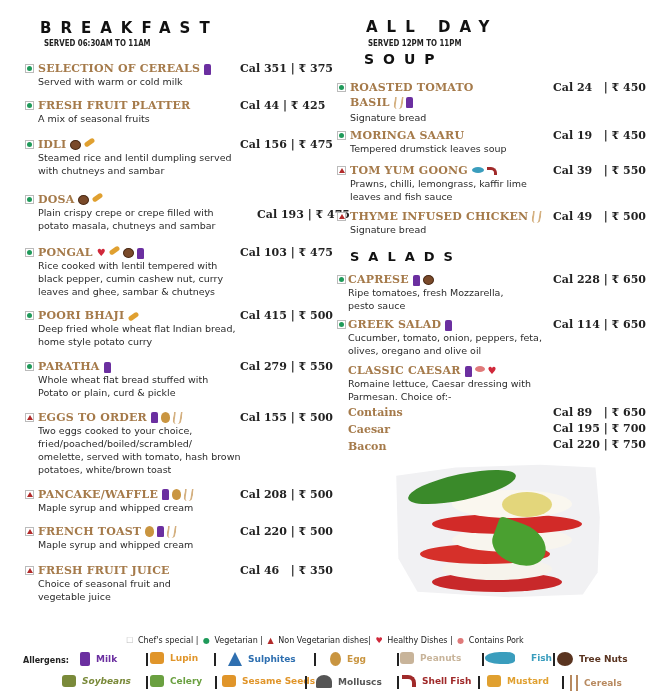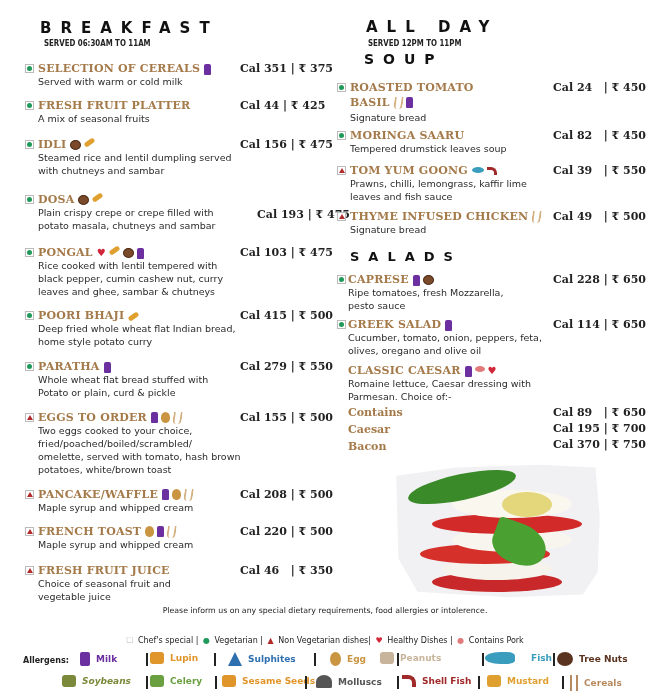--- a/index.html
+++ b/index.html
@@ -200,21 +200,21 @@
           <span class="ic ic-cereal"></span>
           <span class="ic ic-milk"></span>
         </span></div>
       <div class="desc" style="left:350px; top:111px;">Signature bread</div>
       <div class="price" style="left:553px; top:81px;">Cal 24   | ₹ 450</div>
     </div>
     <div class="item">
       <span class="marker veg" style="left:337px; top:131px;"></span>
       <div class="name" style="left:350px; top:129px;"><span>MORINGA  SAARU</span><span class="icons"></span></div>
       <div class="desc" style="left:350px; top:142px;">Tempered drumstick leaves soup</div>
-      <div class="price" style="left:553px; top:129px;">Cal 82   | ₹ 450</div>
+      <div class="price" style="left:553px; top:129px;">Cal 19   | ₹ 450</div>
     </div>
     <div class="item">
       <span class="marker nonveg" style="left:337px; top:166px;"></span>
       <div class="name" style="left:350px; top:164px;"><span>TOM YUM GOONG</span><span class="icons">
           <span class="ic ic-fish"></span>
           <span class="ic ic-shell"></span>
         </span></div>
       <div class="desc" style="left:350px; top:177px;">Prawns, chilli, lemongrass, kaffir lime
 leaves and fish sauce</div>
       <div class="price" style="left:553px; top:164px;">Cal 39   | ₹ 550</div>
@@ -260,37 +260,36 @@
 <div class="sub-item" style="left:348px; top:406px;">Contains</div>
 <div class="item price-abs">
     <div class="price" style="left:553px; top:406px;">Cal 89   | ₹ 650</div>
   </div>
 <div class="sub-item" style="left:348px; top:423px;">Caesar</div>
 <div class="item price-abs">
     <div class="price" style="left:553px; top:422px;">Cal 195 | ₹ 700</div>
   </div>
 <div class="sub-item" style="left:348px; top:440px;">Bacon</div>
 <div class="item price-abs">
-    <div class="price" style="left:553px; top:438px;">Cal 370 | ₹ 750</div>
+    <div class="price" style="left:553px; top:438px;">Cal 220 | ₹ 750</div>
   </div>
 
 <div class="photo">
   <div class="layer" style="left:40px; top:110px; width:130px; height:20px; background:#c8282a;"></div>
   <div class="layer" style="left:50px; top:96px; width:110px; height:22px; background:#f6f3ec;"></div>
   <div class="layer" style="left:28px; top:82px; width:130px; height:20px; background:#d6302a;"></div>
   <div class="layer" style="left:60px; top:66px; width:120px; height:24px; background:#f8f5ee;"></div>
   <div class="layer" style="left:40px; top:52px; width:150px; height:20px; background:#d22a28;"></div>
   <div class="layer" style="left:60px; top:28px; width:120px; height:28px; background:#faf7ef;"></div>
   <div class="layer" style="left:15px; top:12px; width:110px; height:26px; background:#3a8a2a; transform:rotate(-12deg);"></div>
   <div class="layer" style="left:100px; top:62px; width:55px; height:40px; background:#4aa030; transform:rotate(20deg); border-radius:10% 60% 50% 50%;"></div>
   <div class="layer" style="left:110px; top:30px; width:50px; height:25px; background:#d8c84a; opacity:0.7;"></div>
 </div>
 
 <div class="footer" style="top:606px;">
-  <div>Please inform us on any special dietary requirements, food allergies or intolerence.</div>
 </div>
 <div class="legend-row">
   <span style="color:#bbb;">☐</span>
   <span>Chef's special |</span>
   <span class="marker-inline" style="color:#1f9a5a;">●</span>
   <span>Vegetarian |</span>
   <span style="color:#b22b2b;">▲</span>
   <span>Non Vegetarian dishes|</span>
   <span style="color:#d0283a;">♥</span>
   <span>Healthy Dishes |</span>
@@ -318,21 +317,21 @@
           <span style="display:inline-block;width:0;height:0;border-left:7px solid transparent;border-right:7px solid transparent;border-bottom:14px solid #2e6fb0;"></span>
         </span>
         <span style="color:#2e6fb0;">Sulphites</span>
       </div>
       <div class="al" style="left: 330px; top: 652px;">
         <span style="display:inline-flex;align-items:center;">
           <span style="display:inline-block;width:11px;height:14px;background:#c99540;border-radius:50%;"></span>
         </span>
         <span style="color:#c99540;">Egg</span>
       </div>
-      <div class="al" style="left: 380px; top: 652px;">
+      <div class="al" style="left: 400px; top: 652px;">
         <span style="display:inline-flex;align-items:center;">
           <span style="display:inline-block;width:14px;height:12px;background:#c8b49a;border-radius:3px;"></span>
         </span>
         <span style="color:#c8b49a;">Peanuts</span>
       </div>
       <div class="al" style="left: 485px; top: 652px; gap: 16px;">
         <span style="display:inline-flex;align-items:center;">
           <span style="display:inline-block;width:30px;height:12px;background:#3a9dbd;border-radius:50% 30% 30% 50%;"></span>
         </span>
         <span style="color:#3a9dbd;">Fish</span>

